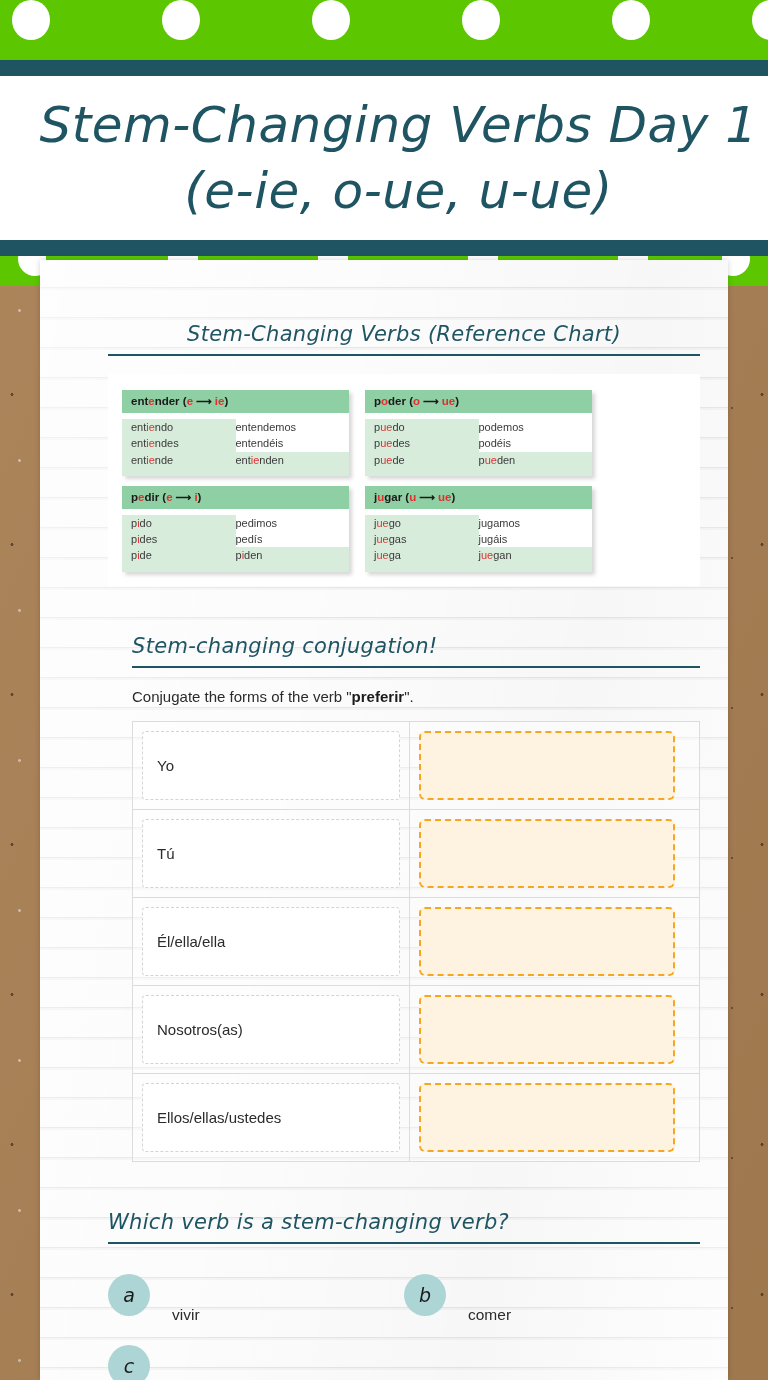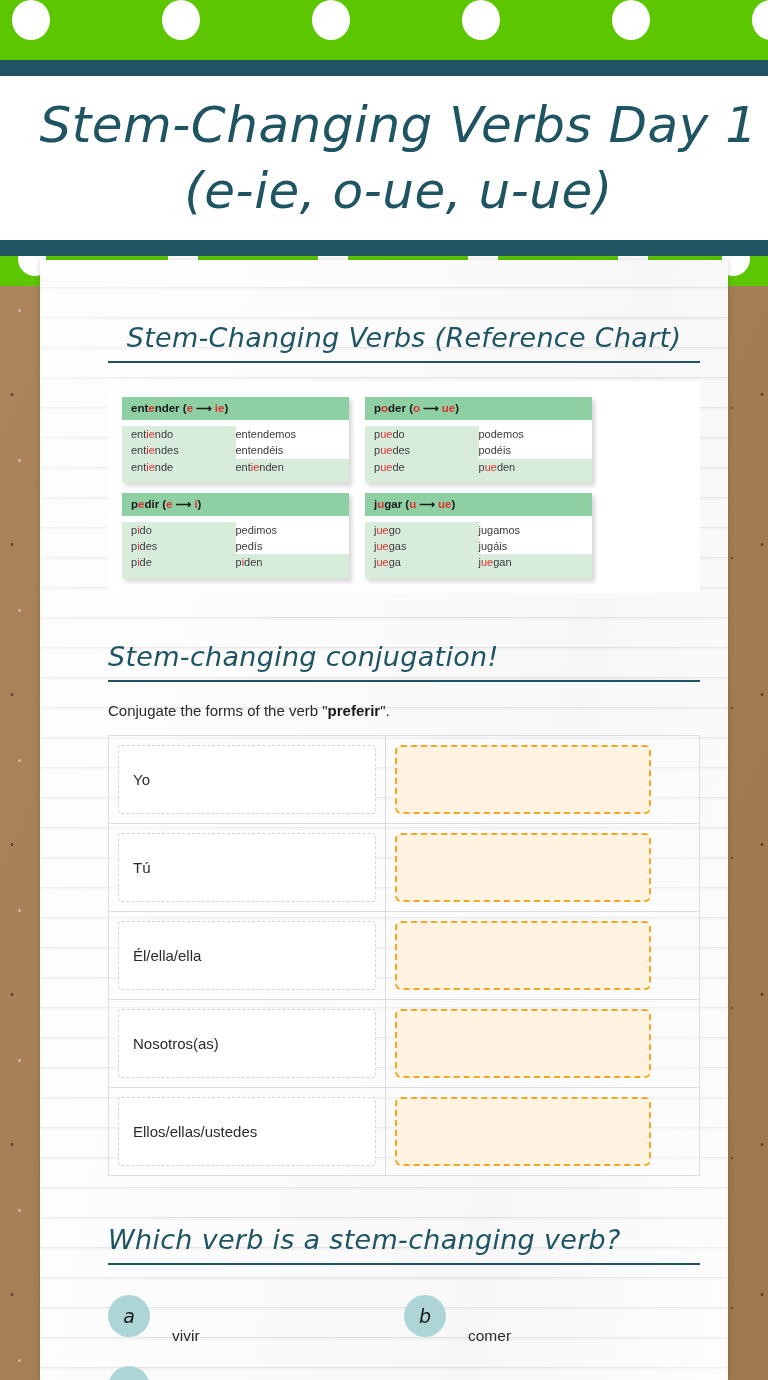--- a/index.html
+++ b/index.html
@@ -106,21 +106,21 @@
     background: linear-gradient(100deg, rgba(255,255,255,.55) 0%, rgba(255,255,255,0) 35%,
                 rgba(0,0,0,.02) 70%, rgba(255,255,255,.4) 100%);
     pointer-events:none;
   }
   .paper-inner { position: relative; z-index: 2; padding: 0; }
 
   
   .section-head {
     font-family: "DejaVu Sans", sans-serif;
     font-style: italic;
-    font-size: 27px;
+    font-size: 21px;
     color: #1f5563;
     letter-spacing: .3px;
   }
   .head-rule {
     height: 2px; background: #1f5563; margin-top: 8px;
   }
 
   
   .ref-img {
     background: #ffffff;
@@ -322,21 +322,21 @@
                 <div class="c1"><span>j</span><span class="red">ue</span><span>ga</span></div>
                 <div class="c2"><span>j</span><span class="red">ue</span><span>gan</span></div>
               </div>
               <div class="pad"></div>
             </div>
           </div>
 
         </div>
       </div>
 
-      <div style="padding:48px 28px 0 68px;">
+      <div style="padding:48px 28px 0 68px;margin-left:24px;">
         <div class="section-head">Stem-changing conjugation!</div>
         <div class="head-rule"></div>
 
         <div class="prompt" style="margin-top:20px;">
           <span>Conjugate the forms of the verb "</span><b>preferir</b><span>".</span>
         </div>
 
         <div class="conj-table" style="margin-top:16px;">
           <div class="conj-row">
             <div class="conj-cell-left">

